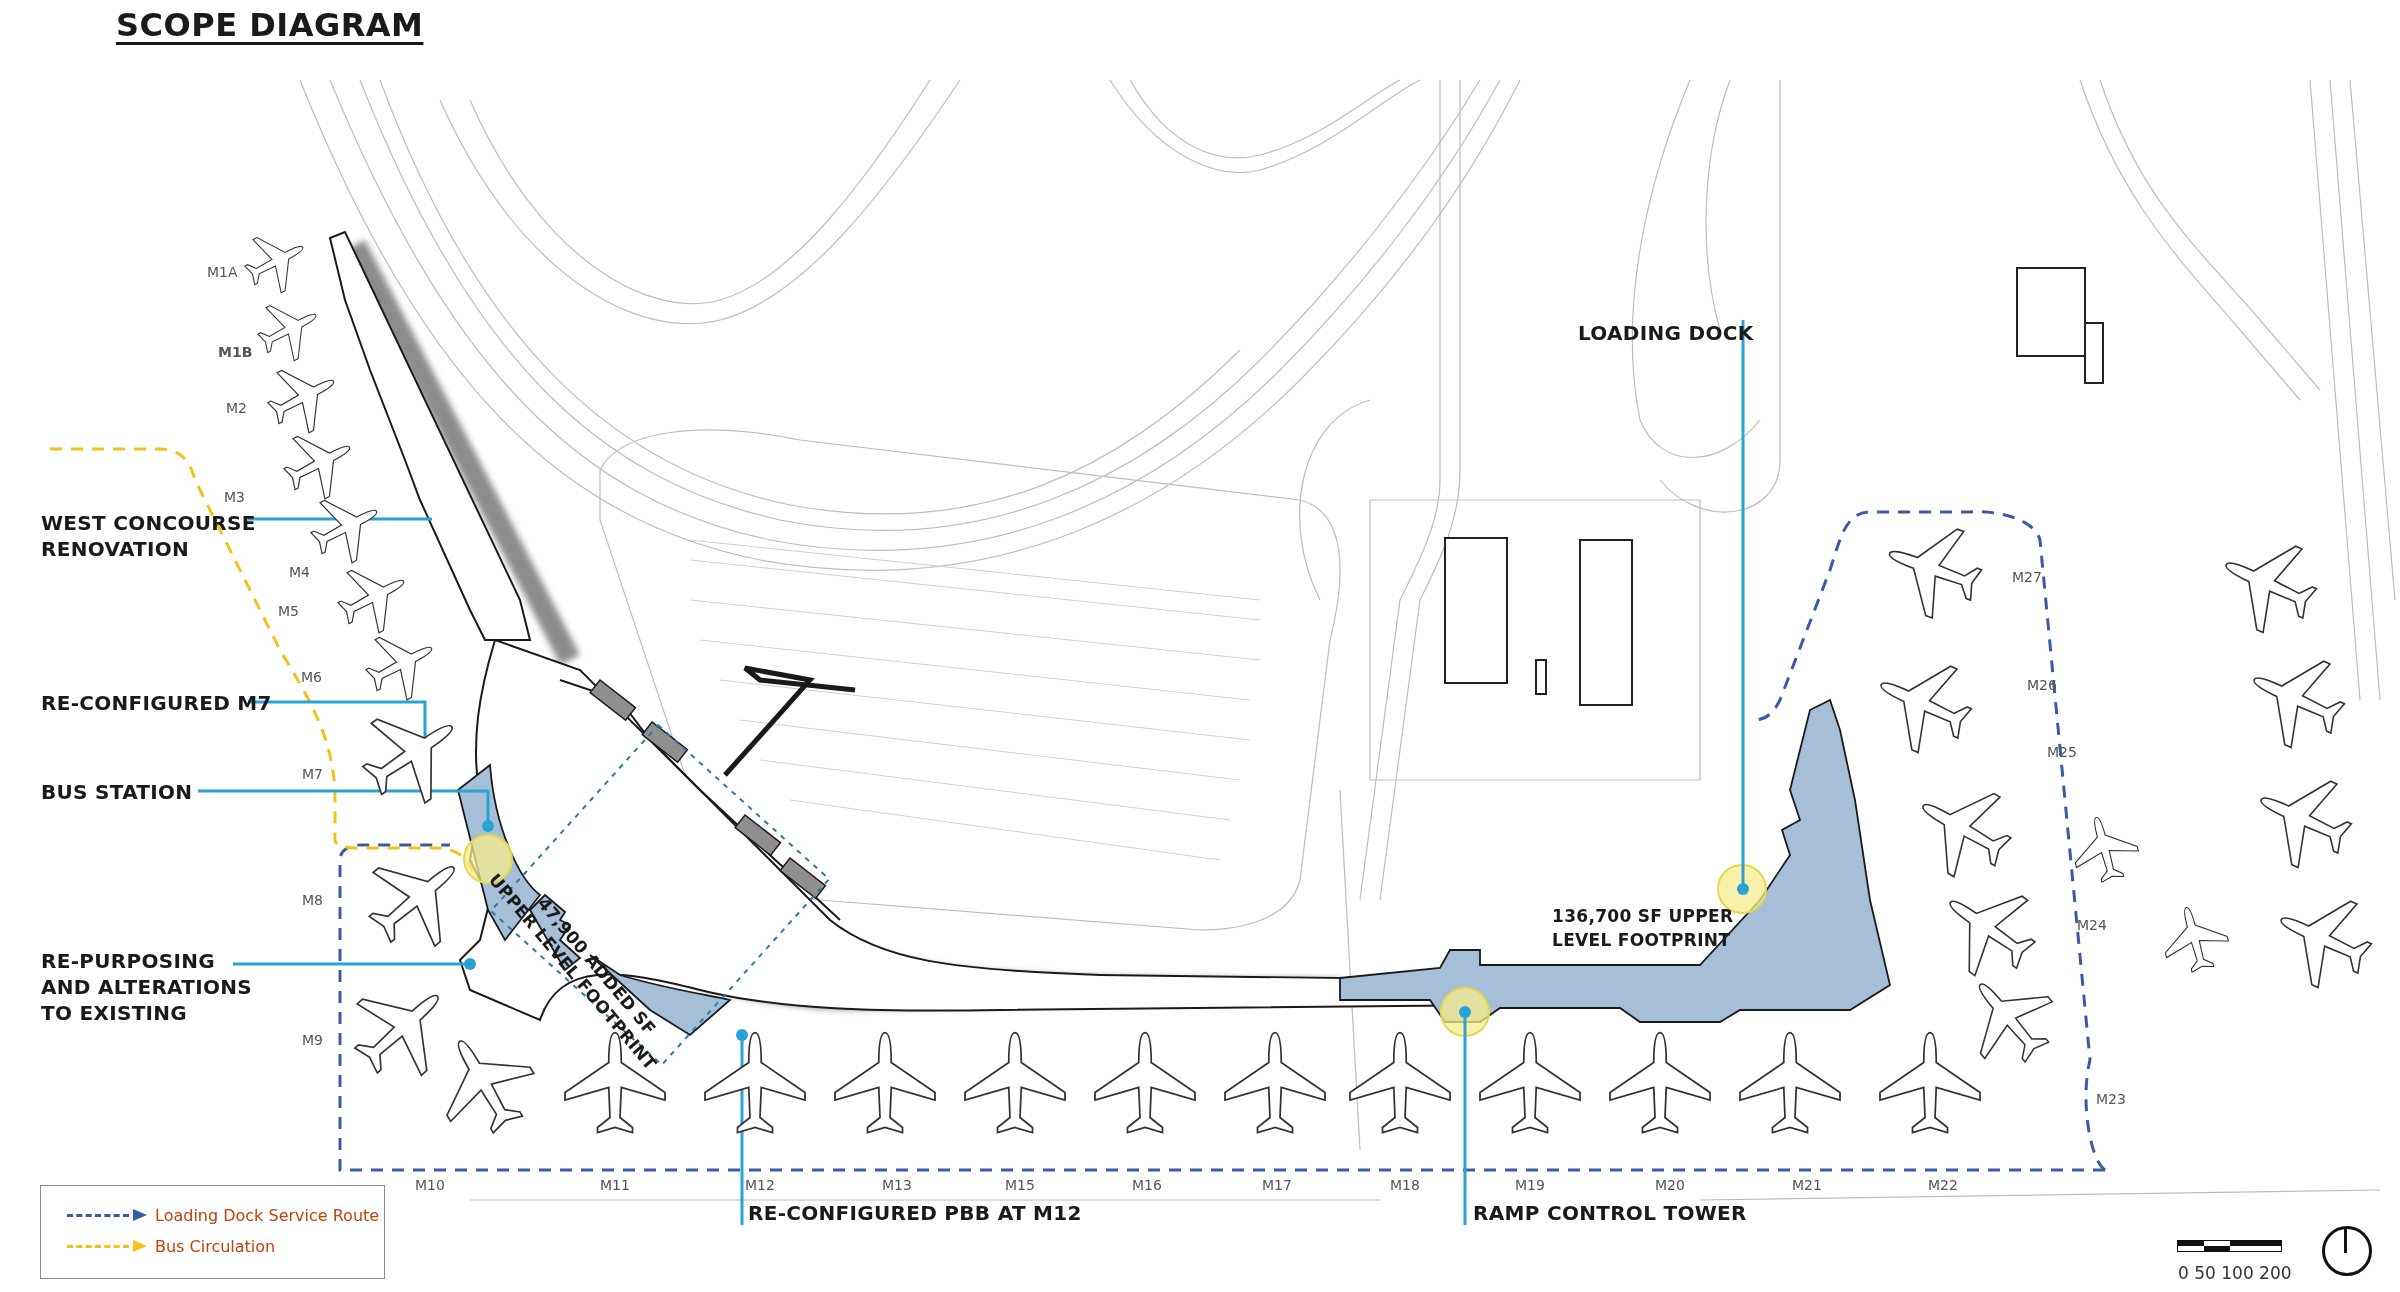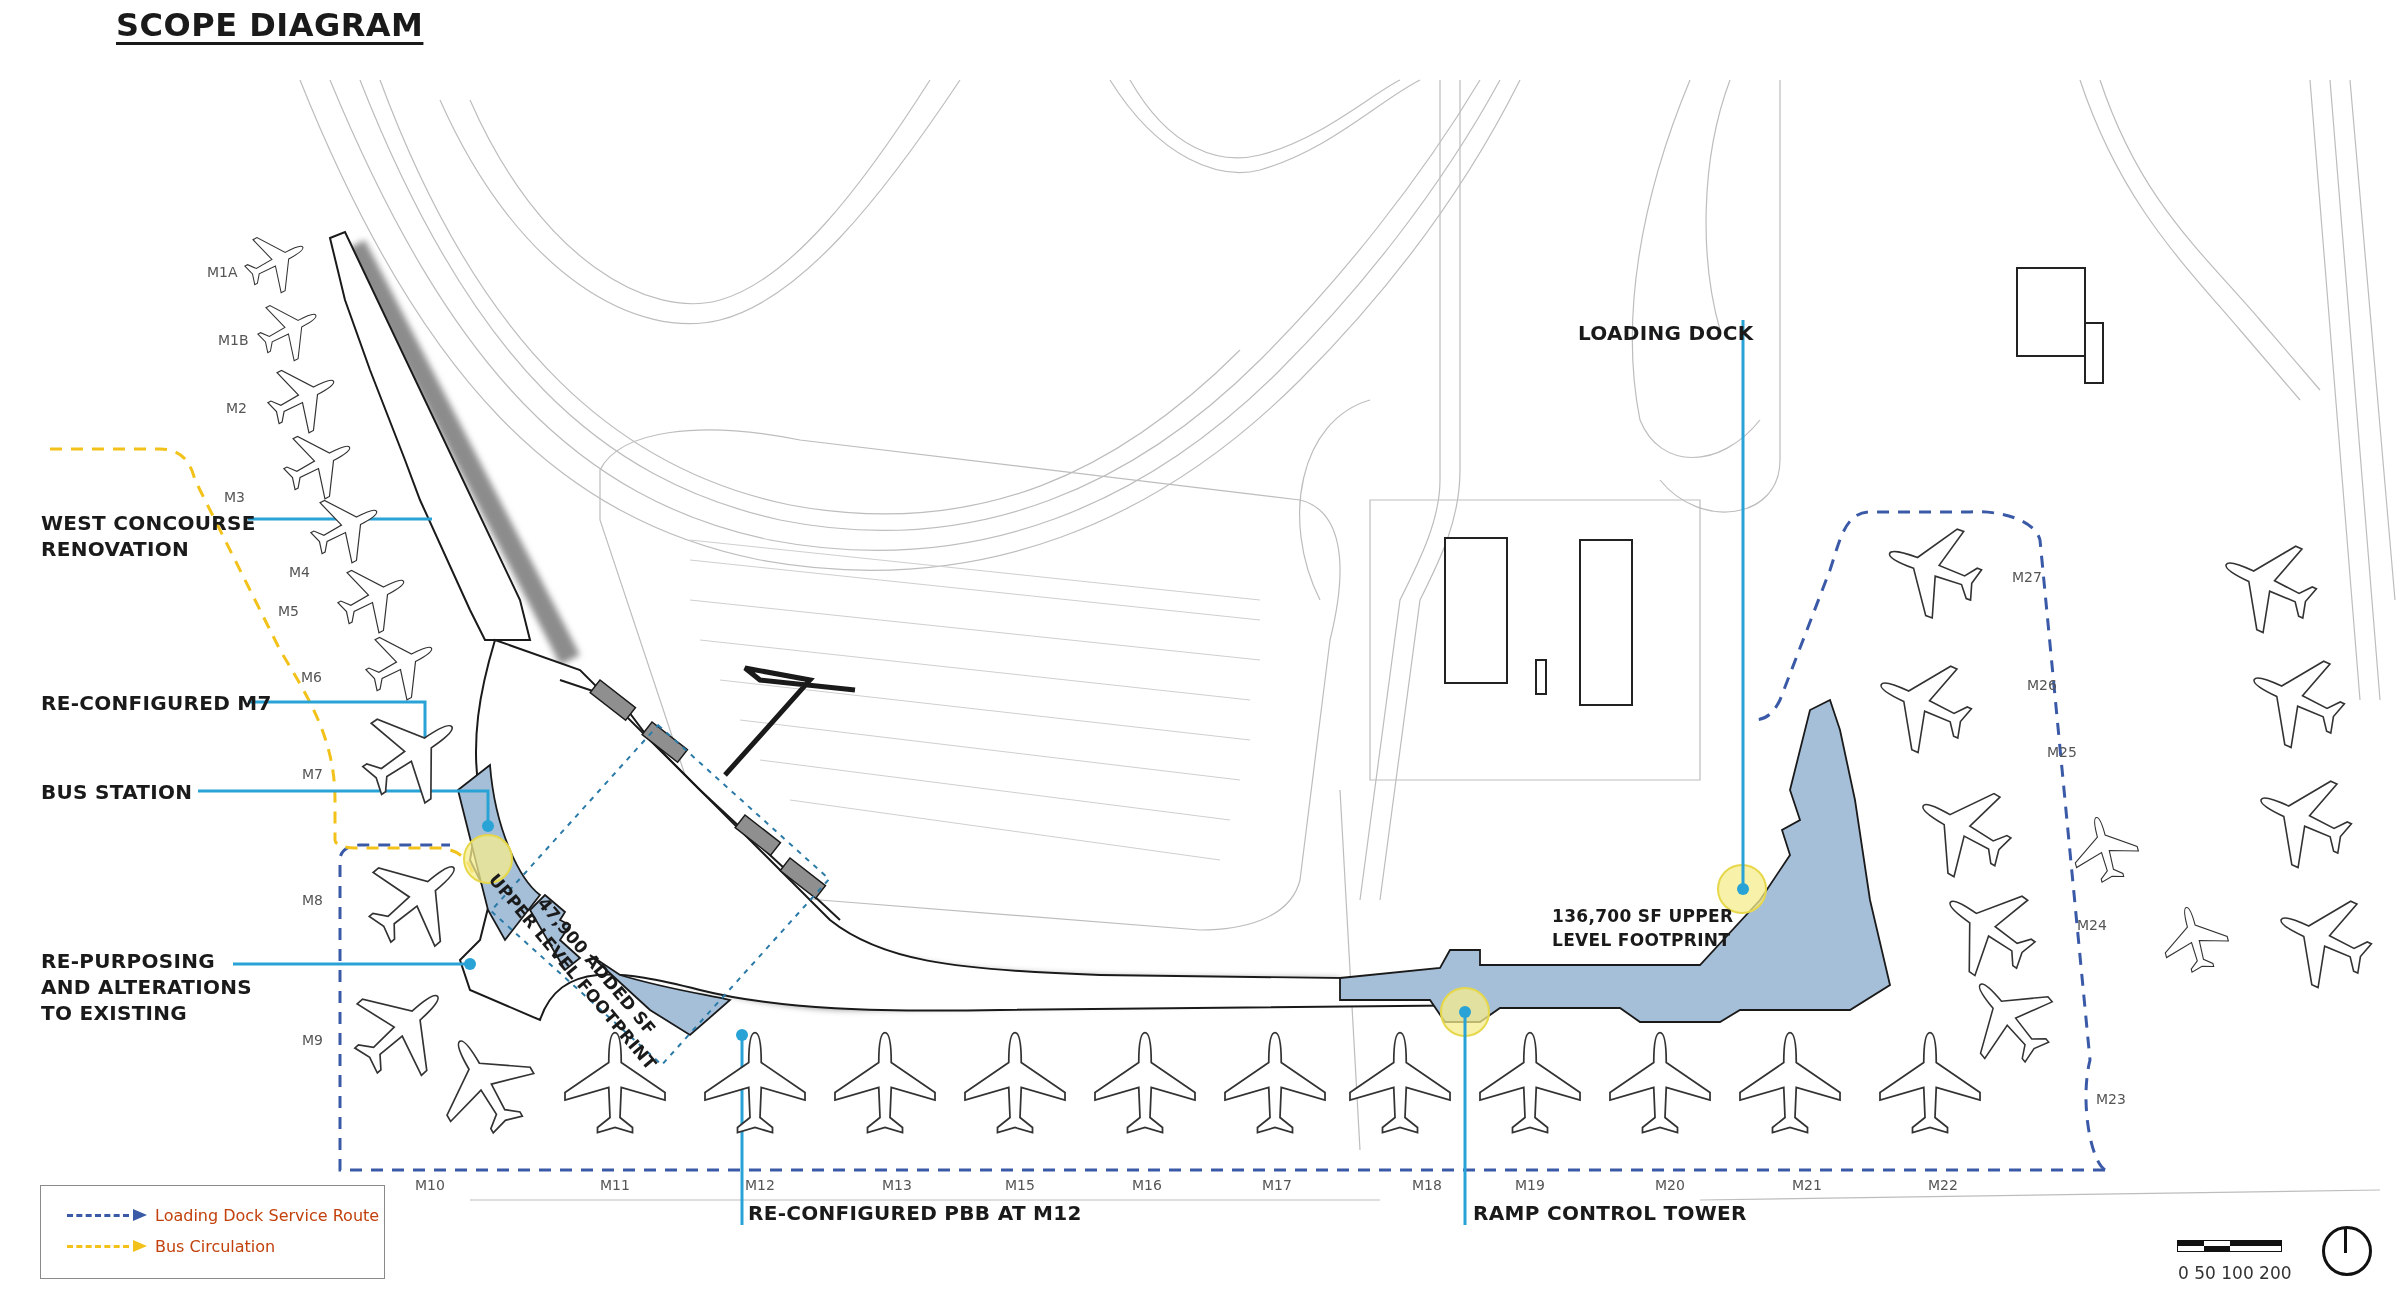--- a/index.html
+++ b/index.html
@@ -178,37 +178,37 @@
     <use href="#plane" transform="translate(2105,850) rotate(-15) scale(0.8)"></use>
     <use href="#plane" transform="translate(2195,940) rotate(-15) scale(0.8)"></use>
     <use href="#plane" transform="translate(2270,585) rotate(-65) scale(1.15)"></use>
     <use href="#plane" transform="translate(2298,700) rotate(-65) scale(1.15)"></use>
     <use href="#plane" transform="translate(2305,820) rotate(-65) scale(1.15)"></use>
     <use href="#plane" transform="translate(2325,940) rotate(-65) scale(1.15)"></use>
   </g>
 </svg>
 
 <div class="gate" style="left:207px;top:264px;">M1A</div>
-<div class="gate" style="left:218px;top:332px;">M1B</div>
+<div class="gate" style="left:218px;top:344px;font-weight:bold;">M1B</div>
 <div class="gate" style="left:226px;top:400px;">M2</div>
 <div class="gate" style="left:224px;top:489px;">M3</div>
 <div class="gate" style="left:251px;top:564px;margin-left:38px;">M4</div>
 <div class="gate" style="left:278px;top:603px;">M5</div>
 <div class="gate" style="left:301px;top:669px;">M6</div>
 <div class="gate" style="left:302px;top:766px;">M7</div>
 <div class="gate" style="left:302px;top:892px;">M8</div>
 <div class="gate" style="left:302px;top:1032px;">M9</div>
 <div class="gate" style="left:415px;top:1177px;">M10</div>
 <div class="gate" style="left:600px;top:1177px;">M11</div>
 <div class="gate" style="left:745px;top:1177px;">M12</div>
 <div class="gate" style="left:882px;top:1177px;">M13</div>
 <div class="gate" style="left:1005px;top:1177px;">M15</div>
 <div class="gate" style="left:1132px;top:1177px;">M16</div>
 <div class="gate" style="left:1262px;top:1177px;">M17</div>
-<div class="gate" style="left:1390px;top:1177px;margin-left:22px;">M18</div>
+<div class="gate" style="left:1390px;top:1177px;">M18</div>
 <div class="gate" style="left:1515px;top:1177px;">M19</div>
 <div class="gate" style="left:1655px;top:1177px;">M20</div>
 <div class="gate" style="left:1792px;top:1177px;">M21</div>
 <div class="gate" style="left:1928px;top:1177px;">M22</div>
 <div class="gate" style="left:2096px;top:1091px;">M23</div>
 <div class="gate" style="left:2077px;top:917px;">M24</div>
 <div class="gate" style="left:2047px;top:744px;">M25</div>
 <div class="gate" style="left:2027px;top:677px;">M26</div>
 <div class="gate" style="left:2012px;top:569px;">M27</div>
 

